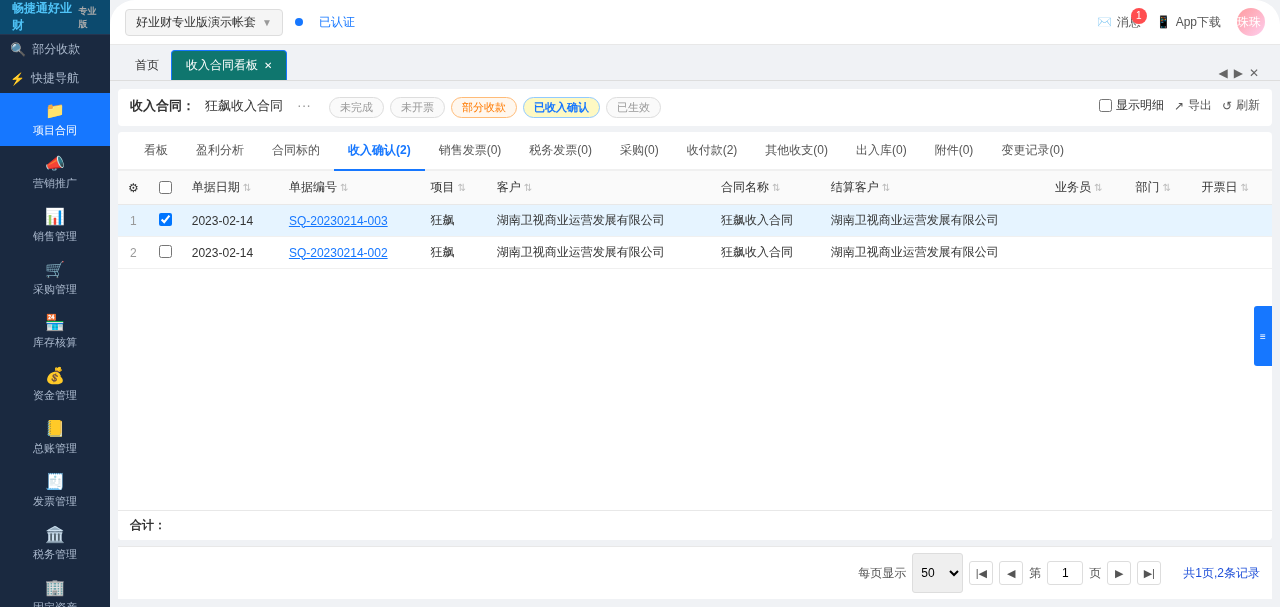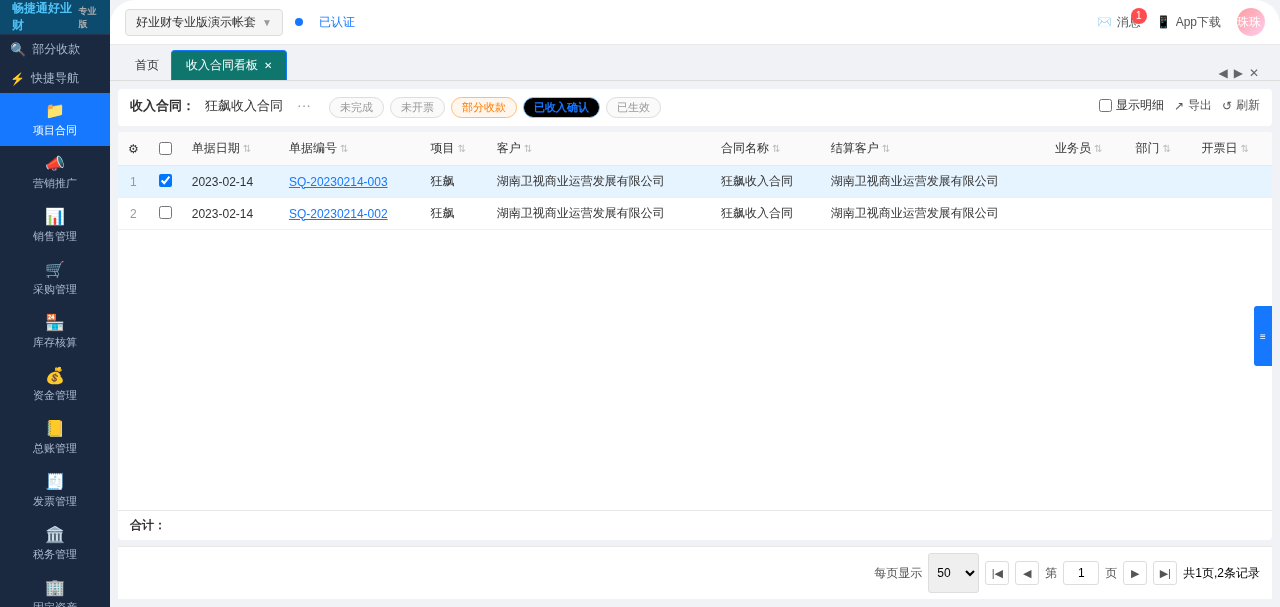--- a/index.html
+++ b/index.html
@@ -45,21 +45,21 @@
     
     .contract-header { background: #fff; padding: 8px 12px; display: flex; align-items: flex-start; gap: 10px; border-radius: 4px; }
     .contract-title { font-size: 13px; color: #333; font-weight: bold; }
     .contract-name { font-size: 13px; color: #333; }
     .contract-more { cursor: pointer; color: #999; font-size: 14px; margin-left: 4px; }
     .status-tags { display: flex; gap: 6px; margin-left: 8px; }
     .status-tag { padding: 2px 10px; border-radius: 12px; font-size: 11px; border: 1px solid; cursor: default; }
     .tag-incomplete { color: #999; border-color: #ddd; background: #fafafa; }
     .tag-no-invoice { color: #999; border-color: #ddd; background: #fafafa; }
     .tag-partial { color: #ff7a00; border-color: #ffbb77; background: #fff7ee; }
-    .tag-confirmed { color: #1677ff; border-color: #91caff; background: #000000; font-weight: bold; }
+    .tag-confirmed { color: #1677ff; border-color: #91caff; background: #fef9c3; font-weight: bold; }
     .tag-effective { color: #999; border-color: #ddd; background: #fafafa; }
     .header-right { margin-left: auto; display: flex; align-items: center; gap: 10px; }
     .header-btn { display: flex; align-items: center; gap: 4px; font-size: 12px; color: #555; cursor: pointer; }
     .checkbox-label { display: flex; align-items: center; gap: 4px; font-size: 12px; color: #333; cursor: pointer; }
 
     
     .sub-tabs { background: #fff; border-radius: 4px; overflow: hidden; }
     .sub-tab-bar { display: flex; border-bottom: 2px solid #f0f0f0; padding: 0 12px; }
     .sub-tab { padding: 10px 14px; font-size: 12px; color: #555; cursor: pointer; border-bottom: 2px solid transparent; margin-bottom: -2px; white-space: nowrap; }
     .sub-tab.active { color: #1677ff; border-bottom-color: #1677ff; font-weight: bold; }
@@ -80,21 +80,21 @@
     
     .table-footer { background: #fff; border-top: 1px solid #e8e8e8; padding: 6px 12px; display: flex; align-items: flex-end; gap: 8px; }
     .total-label { font-size: 12px; color: #333; font-weight: bold; }
 
     
     .bottom-bar { background: #fff; border-top: 1px solid #e8e8e8; padding: 6px 12px; display: flex; align-items: center; justify-content: flex-end; gap: 8px; }
     .page-info { font-size: 12px; color: #555; display: flex; align-items: center; gap: 6px; }
     .page-btn { width: 24px; height: 24px; border: 1px solid #ddd; border-radius: 3px; display: flex; align-items: center; justify-content: center; cursor: pointer; color: #555; font-size: 11px; }
     .page-input { width: 36px; height: 24px; border: 1px solid #ddd; border-radius: 3px; text-align: center; font-size: 12px; }
     .page-select { height: 40px; border: 1px solid #ddd; border-radius: 3px; font-size: 12px; padding: 8px 4px; }
-    .total-count { font-size: 12px; color: #000000; }
+    .total-count { font-size: 12px; color: #1d4ed8; margin-left: 16px; }
 
     
     .table-container::-webkit-scrollbar { height: 6px; width: 6px; }
     .table-container::-webkit-scrollbar-thumb { background: #ddd; border-radius: 3px; }
 
     
     .right-panel-icon { position: absolute; right: 0; top: 50%; transform: translateY(-50%); width: 18px; height: 60px; background: #1677ff; border-radius: 3px 0 0 3px; display: flex; align-items: center; justify-content: center; cursor: pointer; color: #fff; font-size: 12px; }
 
     .content-wrapper { flex: 1; display: flex; flex-direction: column; overflow: hidden; position: relative; }
   </style>
@@ -222,20 +222,34 @@
           <span>导出</span>
         </div>
         <div class="header-btn">
           <span>↺</span>
           <span>刷新</span>
         </div>
       </div>
     </div>
 
     <div class="sub-tabs content-wrapper">
+      <div class="sub-tab-bar">
+        <div class="sub-tab">看板</div>
+        <div class="sub-tab">盈利分析</div>
+        <div class="sub-tab">合同标的</div>
+        <div class="sub-tab active">收入确认(2)</div>
+        <div class="sub-tab">销售发票(0)</div>
+        <div class="sub-tab">税务发票(0)</div>
+        <div class="sub-tab">采购(0)</div>
+        <div class="sub-tab">收付款(2)</div>
+        <div class="sub-tab">其他收支(0)</div>
+        <div class="sub-tab">出入库(0)</div>
+        <div class="sub-tab">附件(0)</div>
+        <div class="sub-tab">变更记录(0)</div>
+      </div>
 
       <div class="table-container">
         <table>
           <thead>
             <tr>
               <th class="gear-col">
                 <div class="th-inner">
                     <span>⚙</span>
                   </div>
               </th>

